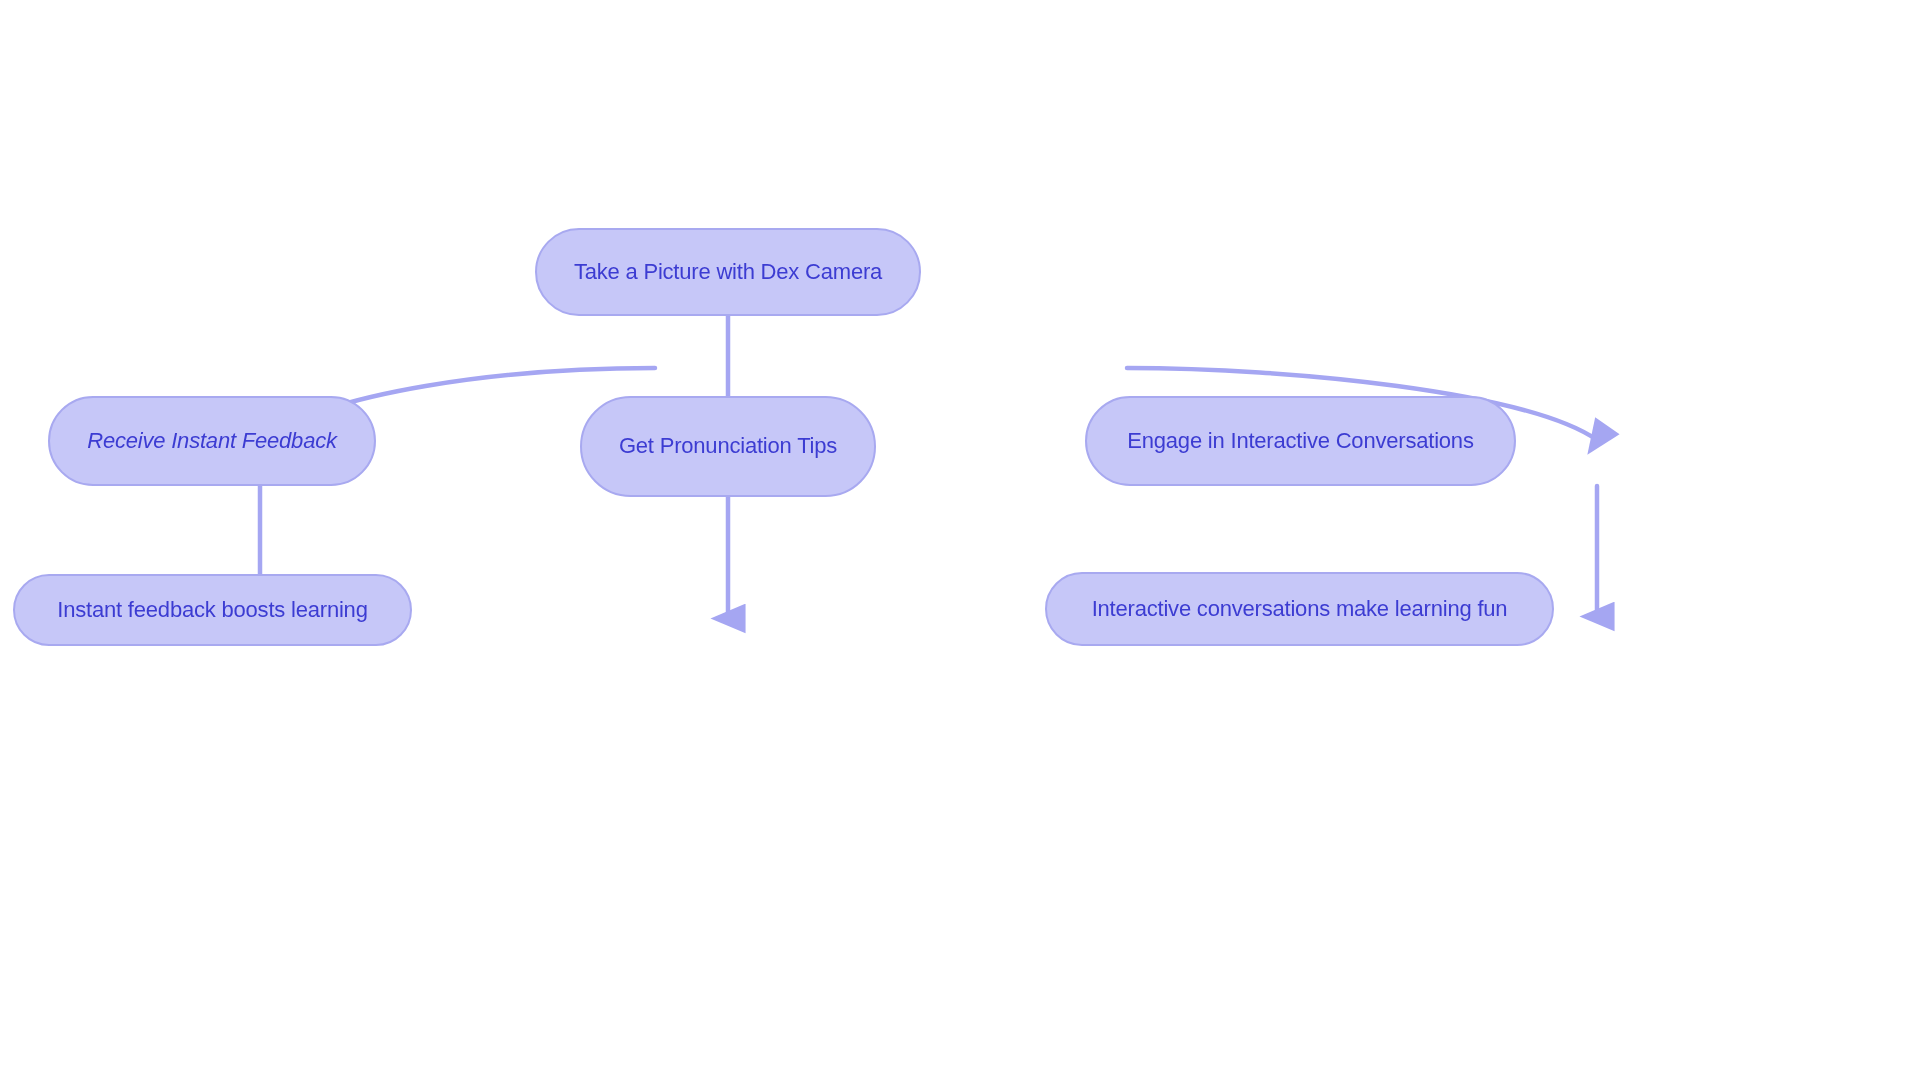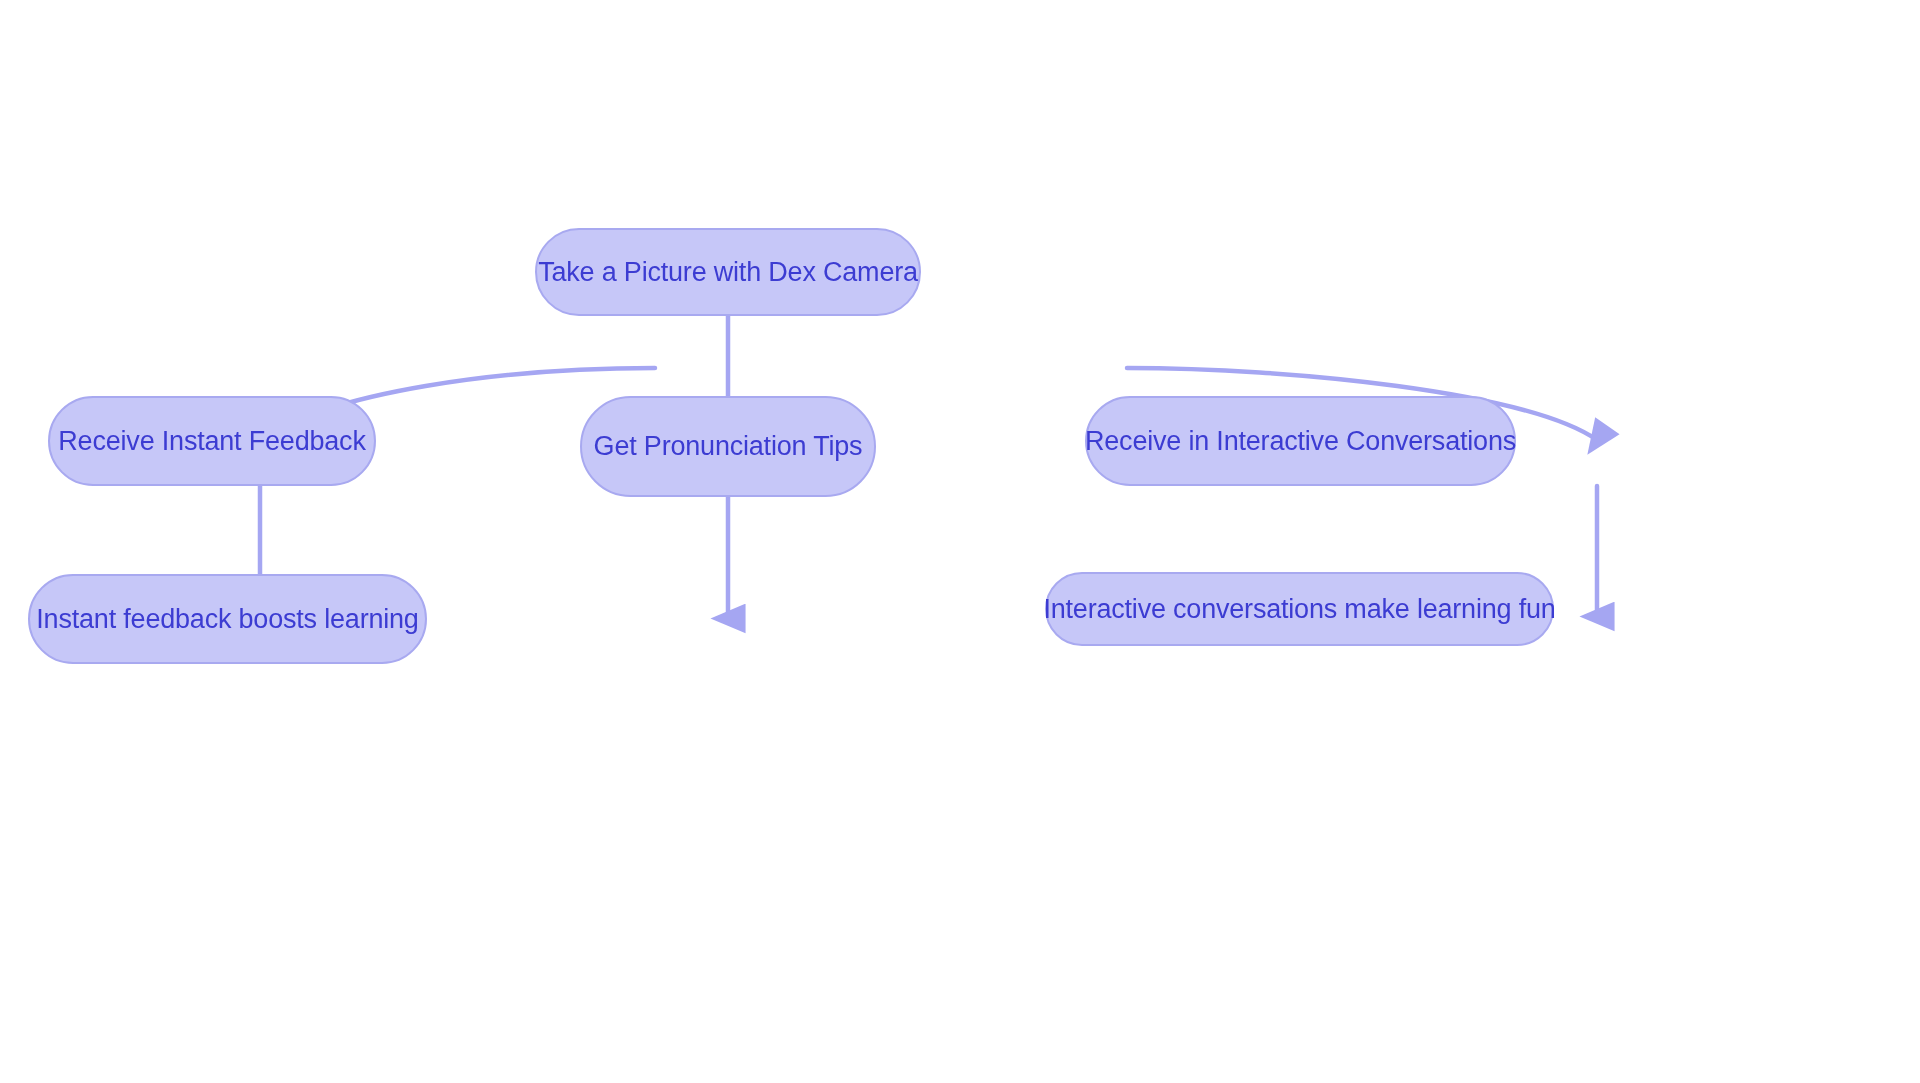--- a/index.html
+++ b/index.html
@@ -34,58 +34,59 @@
     align-items: center;
     justify-content: center;
     background: #c6c7f8;
     border: 2px solid #a8a9f0;
     border-radius: 999px;
     text-align: center;
   }
   .node-label {
     color: #3c3cd2;
     font-family: "Liberation Sans", sans-serif;
-    font-size: 27px;
+    font-size: 22px;
     font-weight: 400;
     letter-spacing: -0.2px;
     line-height: 1.2;
     white-space: nowrap;
   }
   
   #node-root {
     left: 535px;
     top: 228px;
     width: 386px;
     height: 88px;
   }
   
   #node-feedback {
     left: 48px;
     top: 396px;
     width: 328px;
     height: 90px;
+    font-style: italic;
   }
   #node-pronunciation {
     left: 580px;
     top: 396px;
     width: 296px;
     height: 101px;
   }
   #node-conversations {
     left: 1085px;
     top: 396px;
     width: 431px;
     height: 90px;
   }
   
   #node-feedback-outcome {
-    left: 28px;
+    left: 13px;
     top: 574px;
     width: 399px;
-    height: 90px;
+    height: 72px;
   }
   #node-pronunciation-outcome {
     left: 490px;
     top: 574px;
     width: 476px;
     height: 72px;
   }
   #node-conversations-outcome {
     left: 1045px;
     top: 572px;
@@ -136,21 +137,21 @@
 
   <div class="node" id="node-feedback">
     <span class="node-label">Receive Instant Feedback</span>
   </div>
 
   <div class="node" id="node-pronunciation">
     <span class="node-label">Get Pronunciation Tips</span>
   </div>
 
   <div class="node" id="node-conversations">
-    <span class="node-label">Receive in Interactive Conversations</span>
+    <span class="node-label">Engage in Interactive Conversations</span>
   </div>
 
   <div class="node" id="node-feedback-outcome">
     <span class="node-label">Instant feedback boosts learning</span>
   </div>
 
 
   <div class="node" id="node-conversations-outcome">
     <span class="node-label">Interactive conversations make learning fun</span>
   </div>

